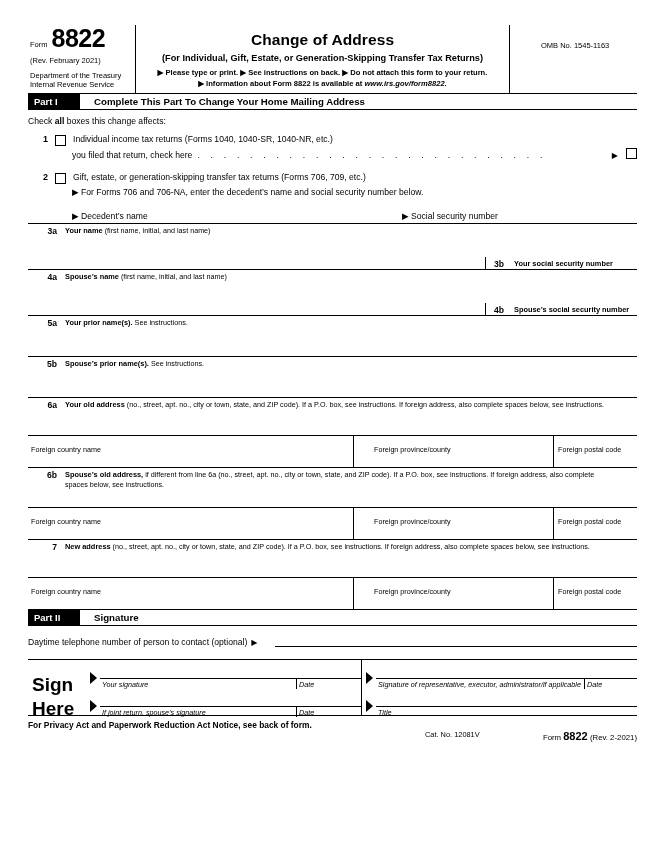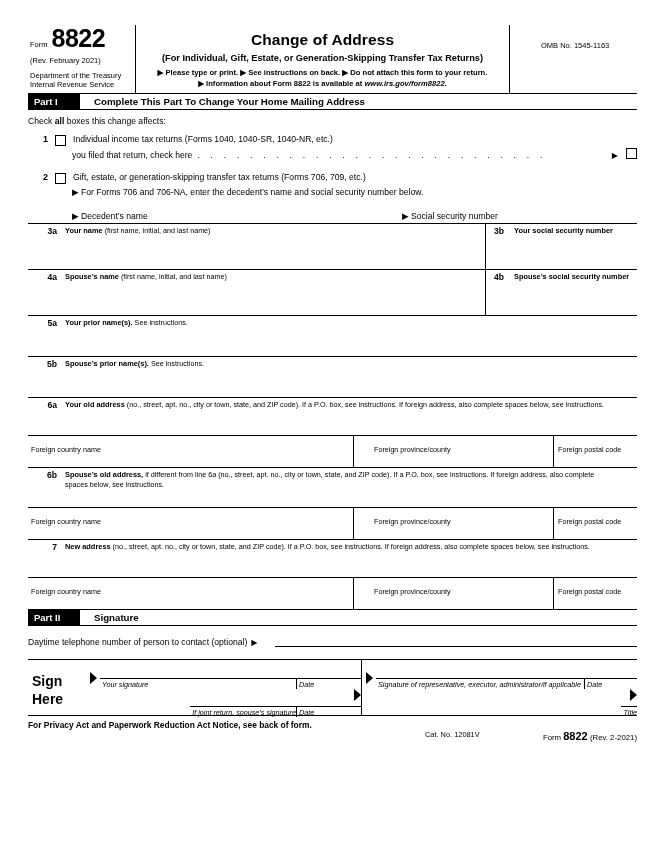--- a/index.html
+++ b/index.html
@@ -202,20 +202,21 @@
     padding: 2px 4px 0 0;
     position: relative;
   }
   .fcell.left-pad { padding-left: 3px; }
   .cell-main  { flex: 1; }
   .cell-right {
     width: 152px;
     flex: none;
     border-left: 1.5px solid #000;
     padding-left: 8px;
+    margin-top: 33px;
   }
   .lbl {
     font-size: 7.2px;
     line-height: 1.3;
   }
   .lbl b { font-weight: bold; font-size: 7.4px; }
   .rownum {
     font-weight: bold;
     font-size: 8.6px;
     display: inline-block;
@@ -269,21 +270,21 @@
     display: flex;
     border-top: 1.5px solid #000;
     border-bottom: 1.5px solid #000;
     margin-top: 9px;
     height: 57px;
     box-sizing: border-box;
   }
   .sign-here {
     width: 58px;
     flex: none;
-    font-size: 14px;
+    font-size: 19px;
     font-weight: bold;
     line-height: 1.25;
     padding: 13px 0 0 4px;
     box-sizing: border-box;
   }
   .sign-col {
     flex: 1;
     box-sizing: border-box;
     padding: 0;
     position: relative;
@@ -323,21 +324,21 @@
     border-left: 1px solid #000;
     position: relative;
   }
   .sig-date-wide { width: 52px; }
   .sig-cap {
     font-size: 7.2px;
     padding: 1px 0 0 2px;
     white-space: nowrap;
     font-style: italic;
   }
-  .sig-line.tall { height: 28.5px; flex-direction: column; }
+  .sig-line.tall { height: 28.5px; }
 
   .footer {
     display: flex;
     align-items: baseline;
     font-size: 8.2px;
     padding-top: 4px;
   }
   .footer-left { font-weight: bold; font-size: 8.4px; }
   .footer-cat { position: absolute; left: 397px; font-size: 7.4px; }
   .footer-right { position: absolute; right: 0; font-size: 7.8px; }

